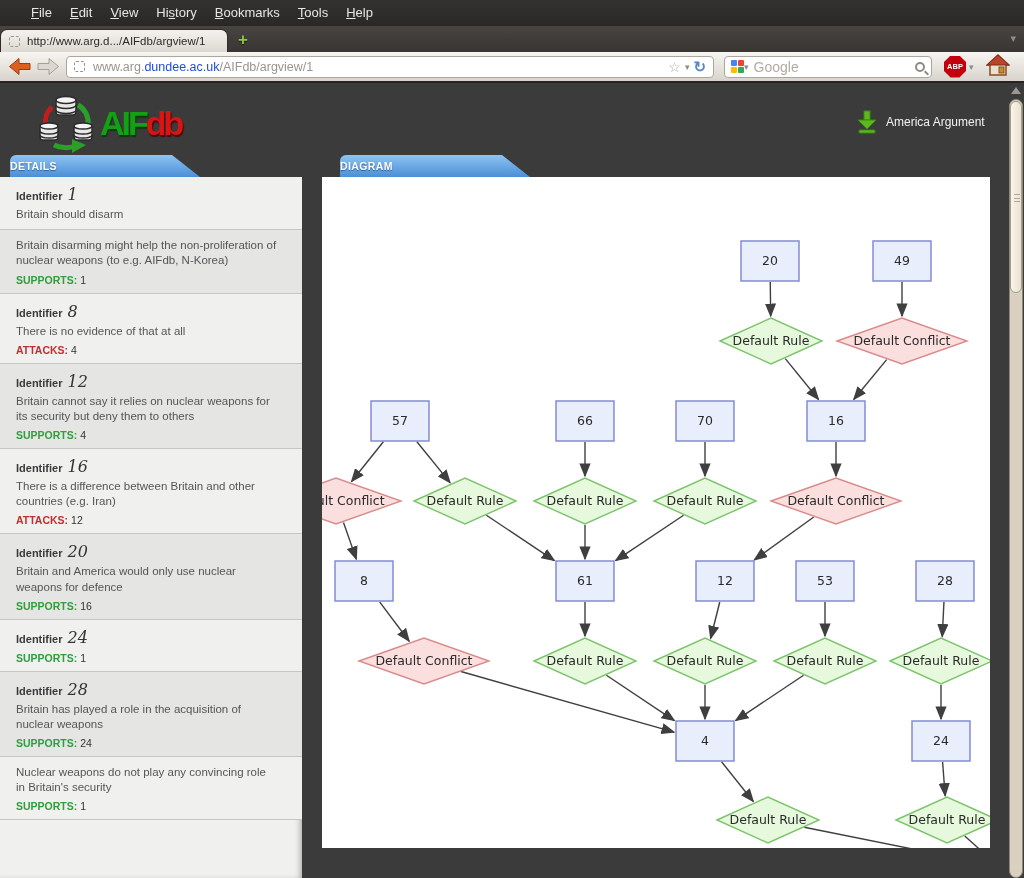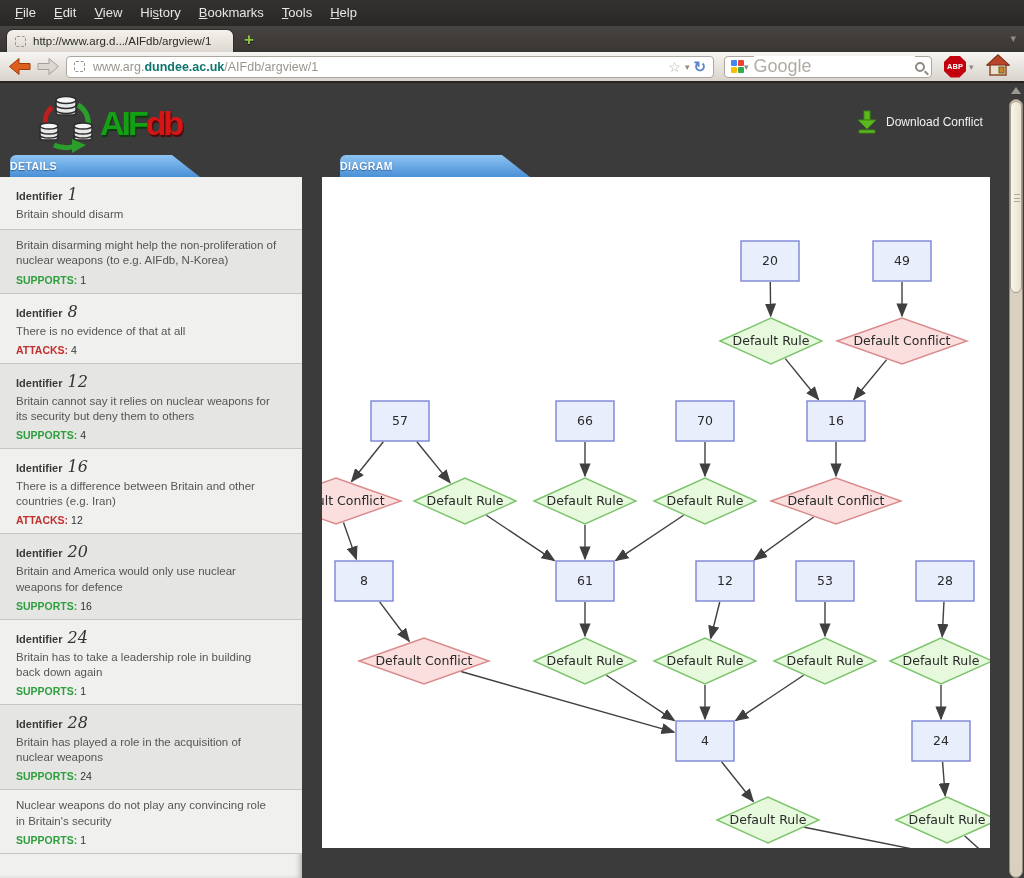--- a/index.html
+++ b/index.html
@@ -1,42 +1,42 @@
 <!DOCTYPE html>
 <html><head>
 <meta charset="utf-8">
 <style>
   * { margin:0; padding:0; box-sizing:border-box; }
   html,body { width:1024px; height:878px; overflow:hidden; font-family:"Liberation Sans", sans-serif; }
   #window { position:relative; width:1024px; height:878px; background:#3b3b3b; }
 
   
-  .menubar { position:absolute; top:0; left:0; width:1024px; height:26px; background:linear-gradient(#343230,#2a2826); display:flex; align-items:center; padding-left:6px; }
+  .menubar { position:absolute; top:0; left:0; width:1024px; height:26px; background:linear-gradient(#343230,#2a2826); display:flex; align-items:center; padding-left:22px; }
   .menu-item { color:#e8e6e3; font-size:13px; padding:0 9px; line-height:26px; cursor:default; }
   .menu-item u { text-decoration:underline; }
 
   .tabbar { position:absolute; top:26px; left:0; width:1024px; height:26px; background:linear-gradient(#474441,#383533); display:flex; align-items:flex-end; }
-  .browser-tab { position:relative; margin-left:6px; width:228px; height:23px; background:linear-gradient(#f5f2ed,#dcd8d1); border:1px solid #2e2c2a; border-bottom:none; border-radius:7px 7px 0 0; display:flex; align-items:center; padding:0 8px; }
+  .browser-tab { position:relative; width:228px; height:23px; background:linear-gradient(#f5f2ed,#dcd8d1); border:1px solid #2e2c2a; border-bottom:none; border-radius:7px 7px 0 0; display:flex; align-items:center; padding:0 8px; }
   .favicon-placeholder { width:11px; height:11px; border:1px dashed #9a958d; border-radius:2px; flex:0 0 auto; }
   .tab-title { font-size:11.5px; color:#2c2a28; margin-left:7px; white-space:nowrap; overflow:hidden; }
   .newtab-btn { margin:0 0 3px 10px; font-size:17px; font-weight:bold; color:#8dc63f; text-shadow:0 1px 1px #1d1d1d; line-height:18px; cursor:pointer; }
   .tab-overflow { position:absolute; right:8px; top:6px; color:#8f8b86; font-size:11px; }
 
   .toolbar { position:absolute; top:52px; left:0; width:1024px; height:31px; background:linear-gradient(#f7f5f2,#d8d3cc); border-bottom:2px solid #262422; display:flex; align-items:center; padding:0 8px; }
   .nav-btn { flex:0 0 auto; margin-right:6px; display:flex; align-items:center; }
   .urlbar { flex:0 0 auto; width:648px; height:22px; background:#fff; border:1px solid #aca69c; border-radius:4px; display:flex; align-items:center; padding:0 7px; }
   .url-text { font-size:12.5px; margin-left:8px; white-space:nowrap; overflow:hidden; flex:1 1 auto; }
   .url-grey { color:#9a958c; }
-  .url-domain { color:#0f766e; font-weight:bold; }
+  .url-domain { color:#1d4ed8; font-weight:normal; }
   .url-icons { display:flex; align-items:center; gap:4px; flex:0 0 auto; }
   .star-glyph { color:#b3ada3; font-size:14px; }
   .dd-glyph { color:#8f8a82; font-size:9px; }
   .reload-glyph { color:#5b87c5; font-size:15px; font-weight:bold; }
   .searchbar { flex:0 0 auto; width:208px; height:22px; background:#fff; border:1px solid #aca69c; border-radius:4px; display:flex; align-items:center; padding:0 6px; margin-left:10px; }
-  .search-input { border:none; outline:none; flex:1 1 auto; width:60px; font-size:18px; color:#1d4ed8; margin-left:5px; font-family:"Liberation Sans",sans-serif; }
+  .search-input { border:none; outline:none; flex:1 1 auto; width:60px; font-size:14px; color:#1d4ed8; margin-left:5px; font-family:"Liberation Sans",sans-serif; }
   .search-input::placeholder { color:#b2aca2; }
   .mag-icon { width:10px; height:10px; border:2px solid #8f8a82; border-radius:50%; position:relative; flex:0 0 auto; }
   .mag-icon::after { content:""; position:absolute; width:5px; height:2px; background:#8f8a82; transform:rotate(45deg); left:7px; top:8px; }
   .abp-wrap { display:flex; align-items:center; margin-left:12px; gap:3px; }
   .abp-badge { width:22px; height:22px; background:#c3000d; color:#fff; font-size:7.5px; font-weight:bold; display:flex; align-items:center; justify-content:center; clip-path:polygon(30% 0,70% 0,100% 30%,100% 70%,70% 100%,30% 100%,0 70%,0 30%); border-radius:2px; }
   .home-btn { margin-left:12px; }
 
   
   .page { position:absolute; top:85px; left:0; width:1024px; height:793px; background:#3b3b3b; }
 
@@ -168,21 +168,21 @@
       </svg>
       <span class="logo-text"><span class="logo-green">AIF</span><span class="logo-red">db</span></span>
     </div>
 
     <div class="download">
       <svg width="22" height="24">
         <rect x="8" y="1" width="6" height="9" fill="#5cb81e" stroke="#3c8a10"></rect>
         <polygon points="2,10 20,10 11,19" fill="#5cb81e" stroke="#3c8a10"></polygon>
         <rect x="3" y="20" width="16" height="3" rx="1" fill="#5cb81e" stroke="#3c8a10"></rect>
       </svg>
-      <span class="download-label">Download Conflict</span>
+      <span class="download-label">America Argument</span>
     </div>
 
     <div class="panel-tab details-tab">DETAILS</div>
     <div class="details-panel" id="details-panel">
         <div class="entry odd">
           <div class="id-line"><span class="id-label">Identifier</span><span class="id-num">1</span></div>
           <div class="entry-text">Britain should disarm</div>
         </div>
         <div class="entry even">
           <div class="entry-text">Britain disarming might help the non-proliferation of nuclear weapons (to e.g. AIFdb, N-Korea)</div>
@@ -203,21 +203,20 @@
           <div class="entry-text">There is a difference between Britain and other countries (e.g. Iran)</div>
           <div class="badge-line"><span class="badge-label badge-attacks">ATTACKS:</span><span class="badge-val">12</span></div>
         </div>
         <div class="entry even">
           <div class="id-line"><span class="id-label">Identifier</span><span class="id-num">20</span></div>
           <div class="entry-text">Britain and America would only use nuclear weapons for defence</div>
           <div class="badge-line"><span class="badge-label badge-supports">SUPPORTS:</span><span class="badge-val">16</span></div>
         </div>
         <div class="entry odd">
           <div class="id-line"><span class="id-label">Identifier</span><span class="id-num">24</span></div>
-          <div class="entry-text">Britain has to take a leadership role in building back down again</div>
           <div class="badge-line"><span class="badge-label badge-supports">SUPPORTS:</span><span class="badge-val">1</span></div>
         </div>
         <div class="entry even">
           <div class="id-line"><span class="id-label">Identifier</span><span class="id-num">28</span></div>
           <div class="entry-text">Britain has played a role in the acquisition of nuclear weapons</div>
           <div class="badge-line"><span class="badge-label badge-supports">SUPPORTS:</span><span class="badge-val">24</span></div>
         </div>
         <div class="entry odd">
           <div class="entry-text">Nuclear weapons do not play any convincing role in Britain's security</div>
           <div class="badge-line"><span class="badge-label badge-supports">SUPPORTS:</span><span class="badge-val">1</span></div>

